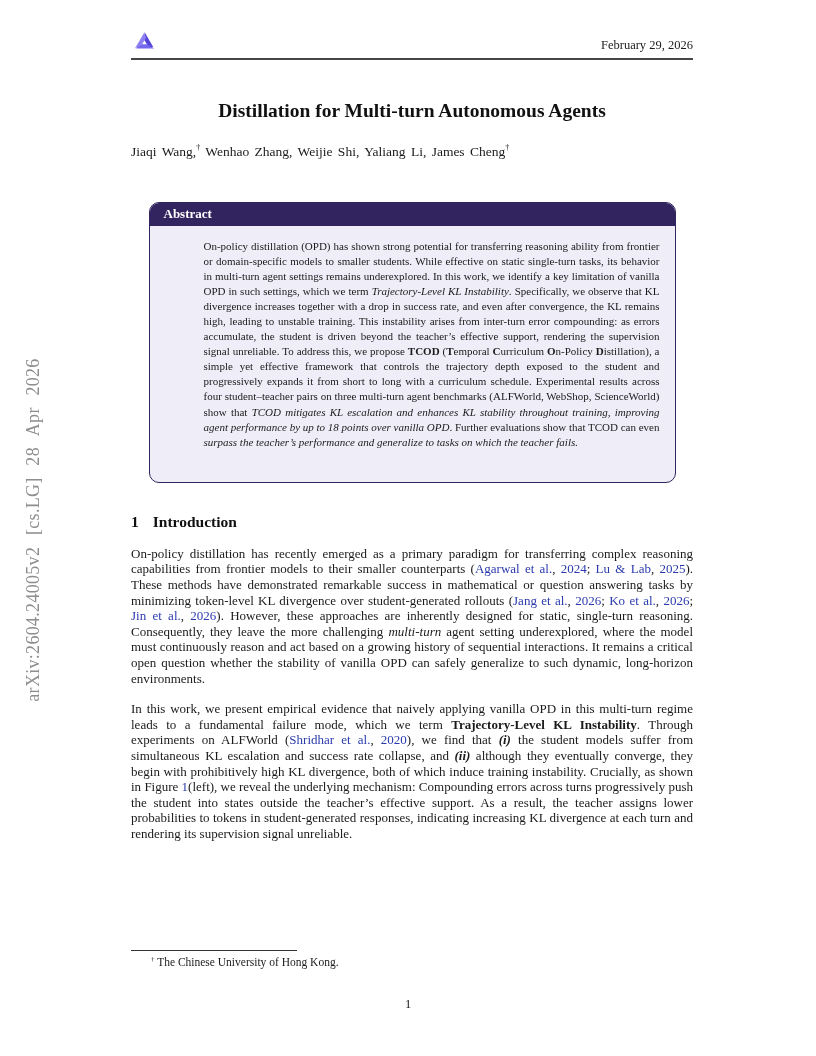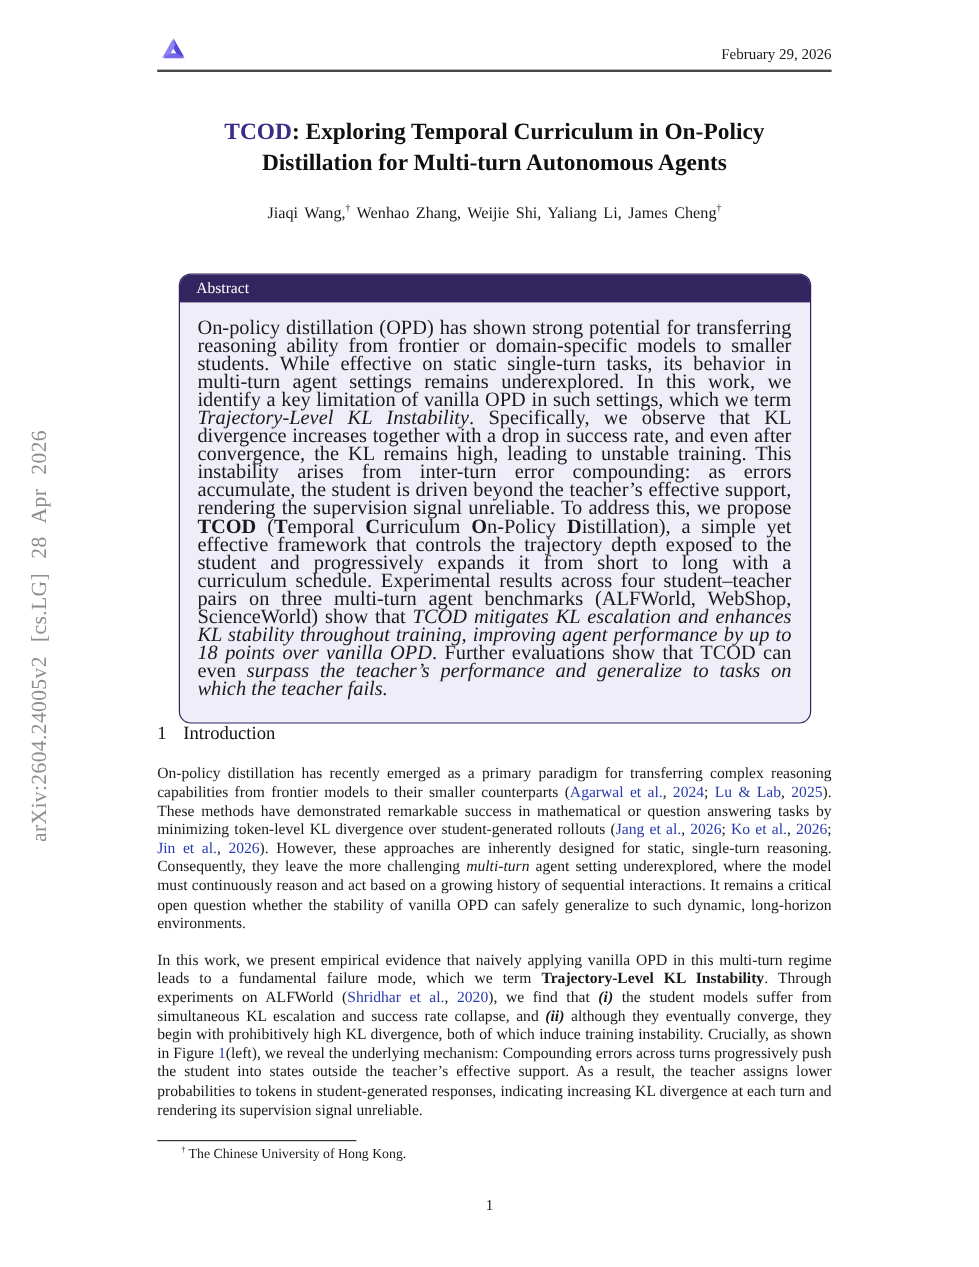--- a/index.html
+++ b/index.html
@@ -29,38 +29,38 @@
   }
   .logo svg{width:27px;height:24px;display:block;}
   .date{font-size:12.5px;padding-bottom:2px;}
   .header-rule{border:none;border-top:2px solid #474747;margin-top:3px;}
   .title{
     margin-top:38px;text-align:center;
     font-size:19.5px;line-height:26px;font-weight:700;color:#111;
   }
   .title-line{display:block;}
   .tcod{color:var(--purple-title);}
-  .authors{margin-top:19px;text-align:center;font-size:13.5px;word-spacing:2px;}
+  .authors{margin-top:19px;font-size:13.5px;word-spacing:2px;}
   .authors sup,.footnote sup{font-size:60%;}
   .affiliation{margin-top:13px;text-align:center;font-size:13.5px;}
   .logo-inline svg{width:14px;height:13px;display:inline-block;vertical-align:-1px;margin-left:1px;}
   .abstract-box{
     margin:42px auto 0 auto;width:527px;
     border:1.6px solid var(--purple-dark);border-radius:10px;overflow:hidden;
     background:var(--abstract-bg);
   }
   .abstract-header{
     background:var(--purple-dark);color:#ffffff;
-    font-weight:400;font-size:13px;padding:3px 14px 4px 14px;
+    font-weight:700;font-size:13px;padding:3px 14px 4px 14px;
   }
   .abstract-body{
-    padding:13px 15px 21px 15px;
-    font-size:17px;line-height:15.1px;text-align:justify;
+    padding:13px 15px 32px 15px;
+    font-size:11px;line-height:15.1px;text-align:justify;margin-left:39px;
   }
-  .section{font-size:15.5px;font-weight:400;color:#111;}
+  .section{margin-top:30px;font-size:15.5px;font-weight:700;color:#111;}
   .section .secnum{margin-right:14px;}
   .para{margin-top:15px;font-size:13px;line-height:15.6px;text-align:justify;}
   .run-i{font-style:italic;}
   .run-b{font-weight:700;}
   .run-bi{font-weight:700;font-style:italic;}
   .run-link{color:var(--link);margin-top:32px;}
   .footnote-area{position:absolute;left:131px;top:950px;width:562px;}
   .footnote-rule{border:none;border-top:1px solid #333;width:166px;margin:0;}
   .footnote{margin-top:4px;font-size:11.5px;padding-left:20px;}
   .pagenum{position:absolute;left:0;right:0;bottom:44px;text-align:center;font-size:12.5px;}
@@ -78,21 +78,20 @@
         <path d="M50,4 L87,68 H67 L50,39 Z" fill="#5546d8"></path>
         <path d="M50,4 L87,68 H67 L50,39 Z" fill="#7668ec" transform="rotate(120 50 50)"></path>
         <path d="M50,4 L87,68 H67 L50,39 Z" fill="#8d80f2" transform="rotate(240 50 50)"></path>
       </svg>
     </span>
     <span class="date">February 29, 2026</span>
   </div>
   <hr class="header-rule">
 
   <h1 class="title">
-    <span class="title-line"><span class="tcod">TCOD</span><span>: Exploring Temporal Curriculum in On-Policy</span></span>
     <span class="title-line">Distillation for Multi-turn Autonomous Agents</span>
   </h1>
 
   <div class="authors"><span>Jiaqi Wang,</span><sup class="run-sup">†</sup><span> Wenhao Zhang,  Weijie Shi,  Yaliang Li,  James Cheng</span><sup class="run-sup">†</sup></div>
 
 
   <div class="abstract-box">
     <div class="abstract-header">Abstract</div>
     <div class="abstract-body"><span>On-policy distillation (OPD) has shown strong potential for transferring reasoning ability from frontier or domain-specific models to smaller students. While effective on static single-turn tasks, its behavior in multi-turn agent settings remains underexplored. In this work, we identify a key limitation of vanilla OPD in such settings, which we term </span><span class="run-i">Trajectory-Level KL Instability</span><span>. Specifically, we observe that KL divergence increases together with a drop in success rate, and even after convergence, the KL remains high, leading to unstable training. This instability arises from inter-turn error compounding: as errors accumulate, the student is driven beyond the teacher’s effective support, rendering the supervision signal unreliable. To address this, we propose </span><span class="run-b">TCOD</span><span> (</span><span class="run-b">T</span><span>emporal </span><span class="run-b">C</span><span>urriculum </span><span class="run-b">O</span><span>n-Policy </span><span class="run-b">D</span><span>istillation), a simple yet effective framework that controls the trajectory depth exposed to the student and progressively expands it from short to long with a curriculum schedule. Experimental results across four student–teacher pairs on three multi-turn agent benchmarks (ALFWorld, WebShop, ScienceWorld) show that </span><span class="run-i">TCOD mitigates KL escalation and enhances KL stability throughout training, improving agent performance by up to 18 points over vanilla OPD</span><span>. Further evaluations show that TCOD can even </span><span class="run-i">surpass the teacher’s performance and generalize to tasks on which the teacher fails.</span></div>
   </div>

